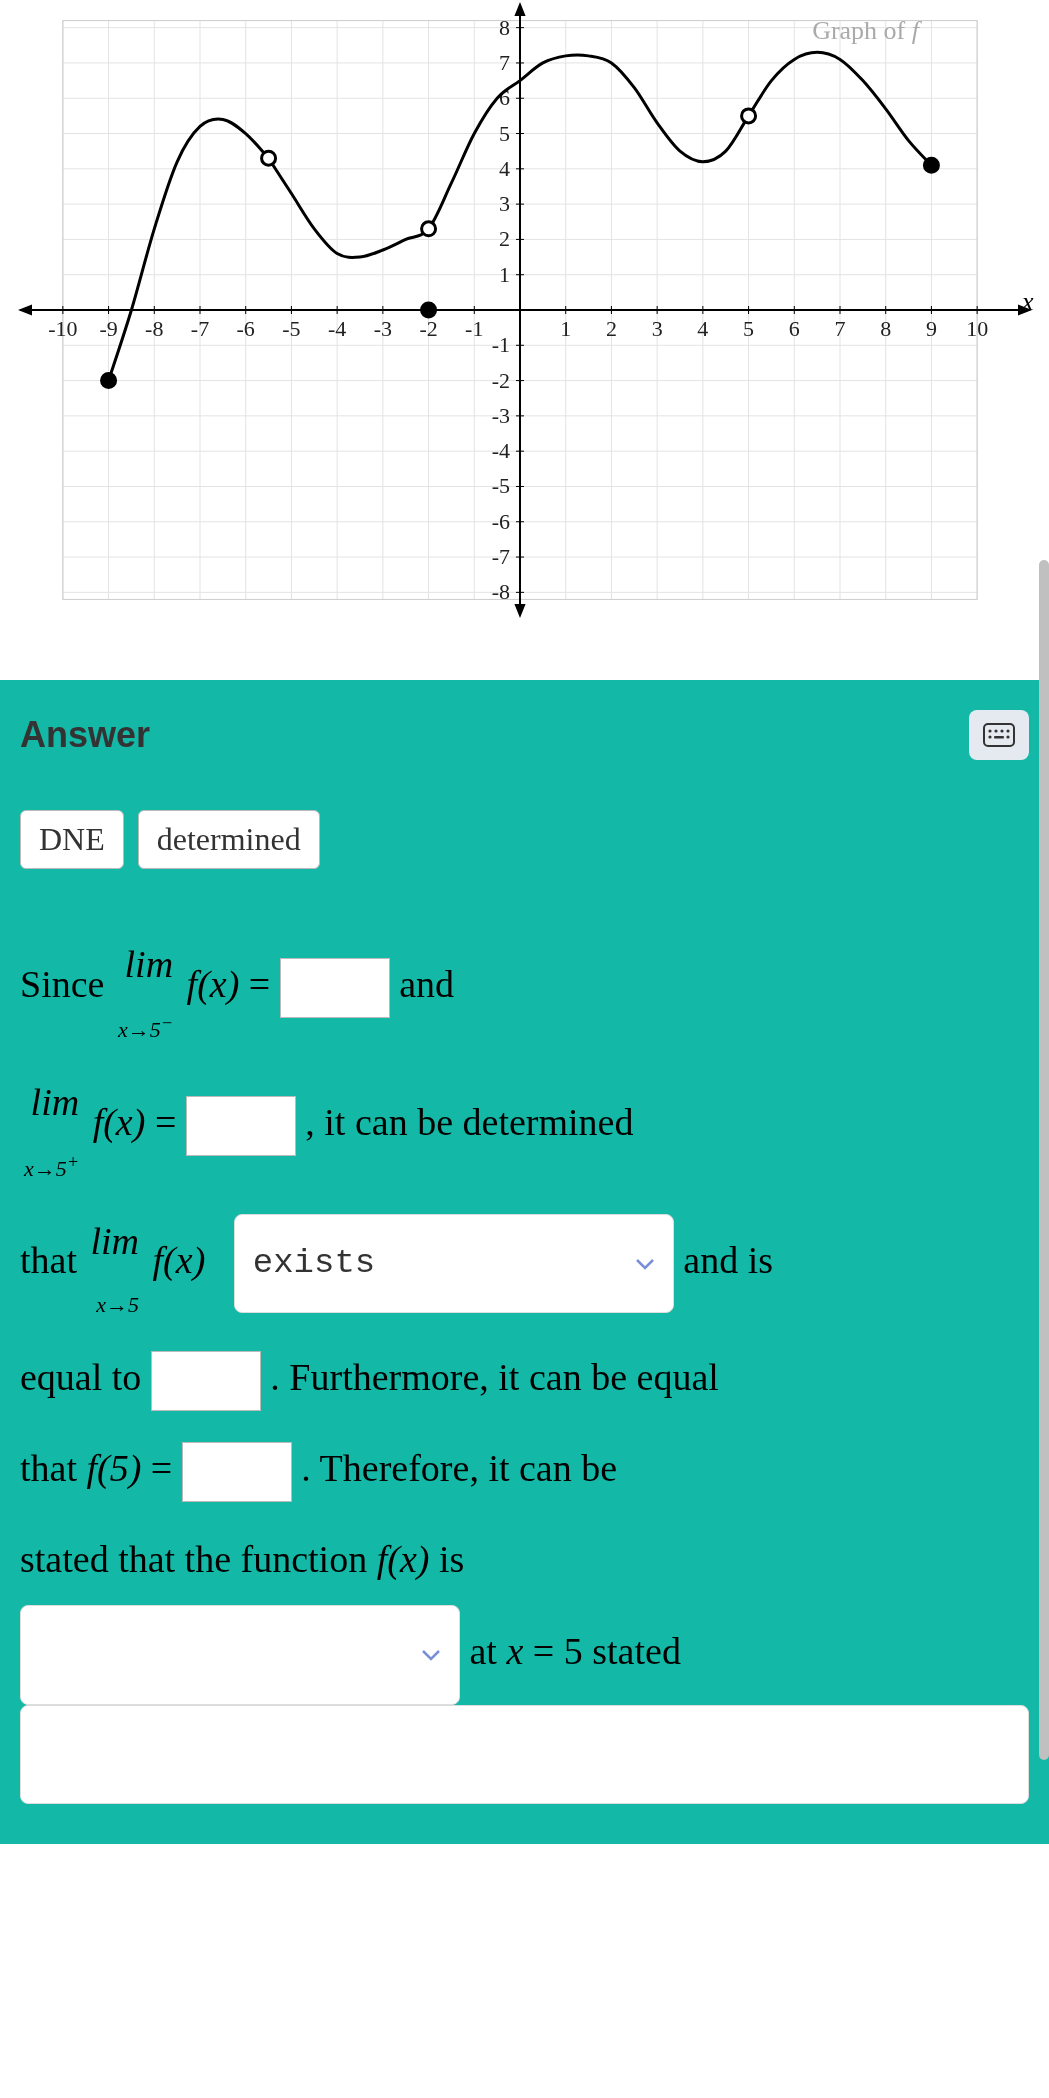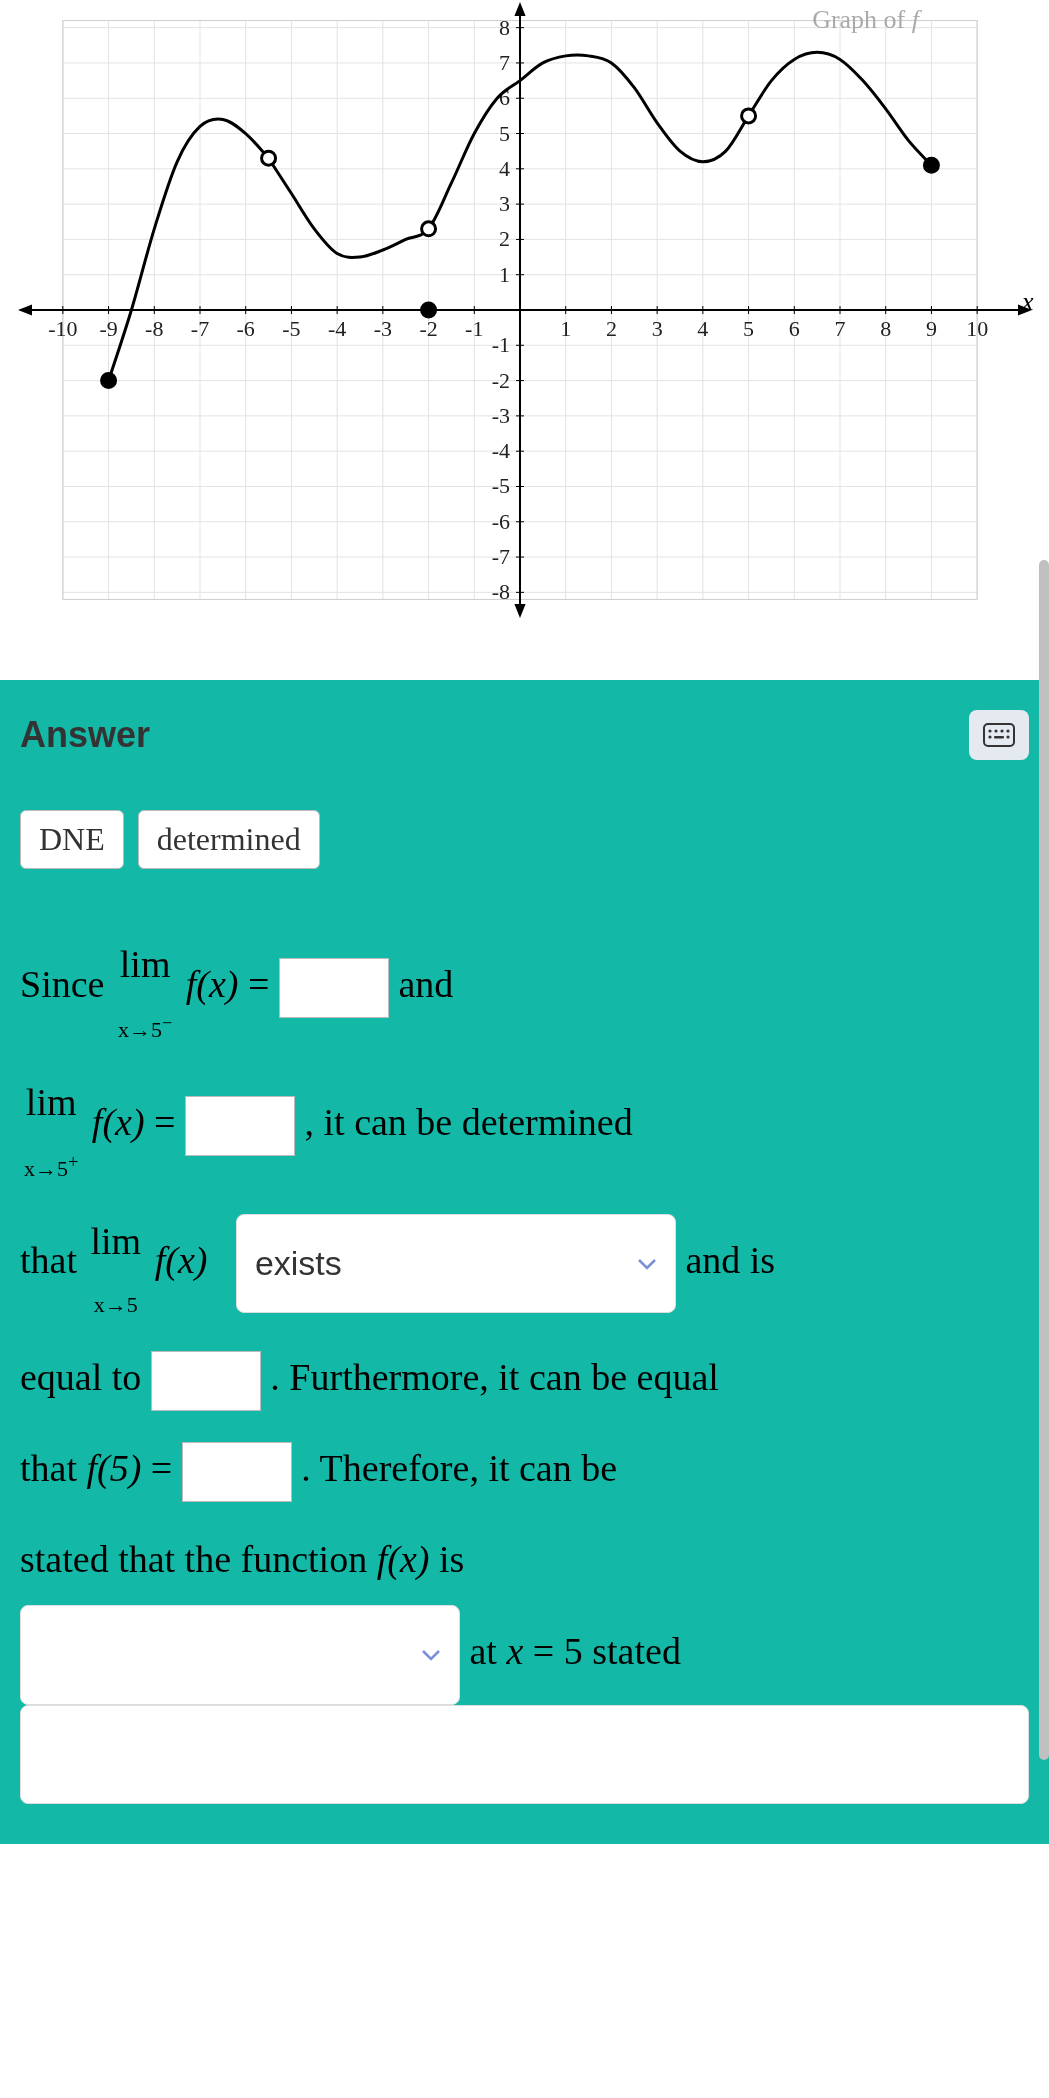--- a/index.html
+++ b/index.html
@@ -12,21 +12,21 @@
 .graph-container {
   width: 100%;
   padding: 0 10px;
 }
 .graph-title {
   text-align: center;
   color: #aaa;
   font-size: 26px;
   font-family: Georgia, serif;
   position: absolute;
-  top: 5px;
+  top: 16px;
   right: 130px;
 }
 .graph-title .f { font-style: italic; }
 .chart-svg { display: block; margin: 0 auto; }
 .answer-section {
   background: #14b8a6;
   padding: 30px 20px 40px 20px;
   margin-top: 60px;
   position: relative;
 }
@@ -66,22 +66,23 @@
 }
 .problem-text {
   font-family: Georgia, serif;
   font-size: 38px;
   line-height: 2.4;
   color: #000;
 }
 .limit-box {
   display: inline-block;
   vertical-align: middle;
-  text-align: center;
+  text-align: right;
   margin: 0 4px;
+  font-style: italic;
 }
 .limit-top { display: block; font-size: 38px; }
 .limit-bot { display: block; font-size: 22px; margin-top: -8px; }
 .fx { font-style: italic; text-align: center; }
 .input-box {
   display: inline-block;
   border: 1.5px solid #bbb;
   background: #fff;
   width: 110px;
   height: 60px;
@@ -91,21 +92,21 @@
   padding: 4px;
 }
 .select-box {
   display: inline-flex;
   align-items: center;
   justify-content: space-between;
   border: 1.5px solid #ddd;
   border-radius: 8px;
   background: #fff;
   padding: 8px 18px;
-  font-family: Liberation Sans, sans-serif;
+  font-family: Liberation Mono, monospace;
   font-size: 34px;
   vertical-align: middle;
   cursor: pointer;
   min-width: 160px;
   gap: 56px;
   color: #333;
 }
 .select-box.wide { min-width: 440px; }
 .select-box.full { display:flex; width: 100%; min-height: 60px; }
 .chevron { color: #888; }

